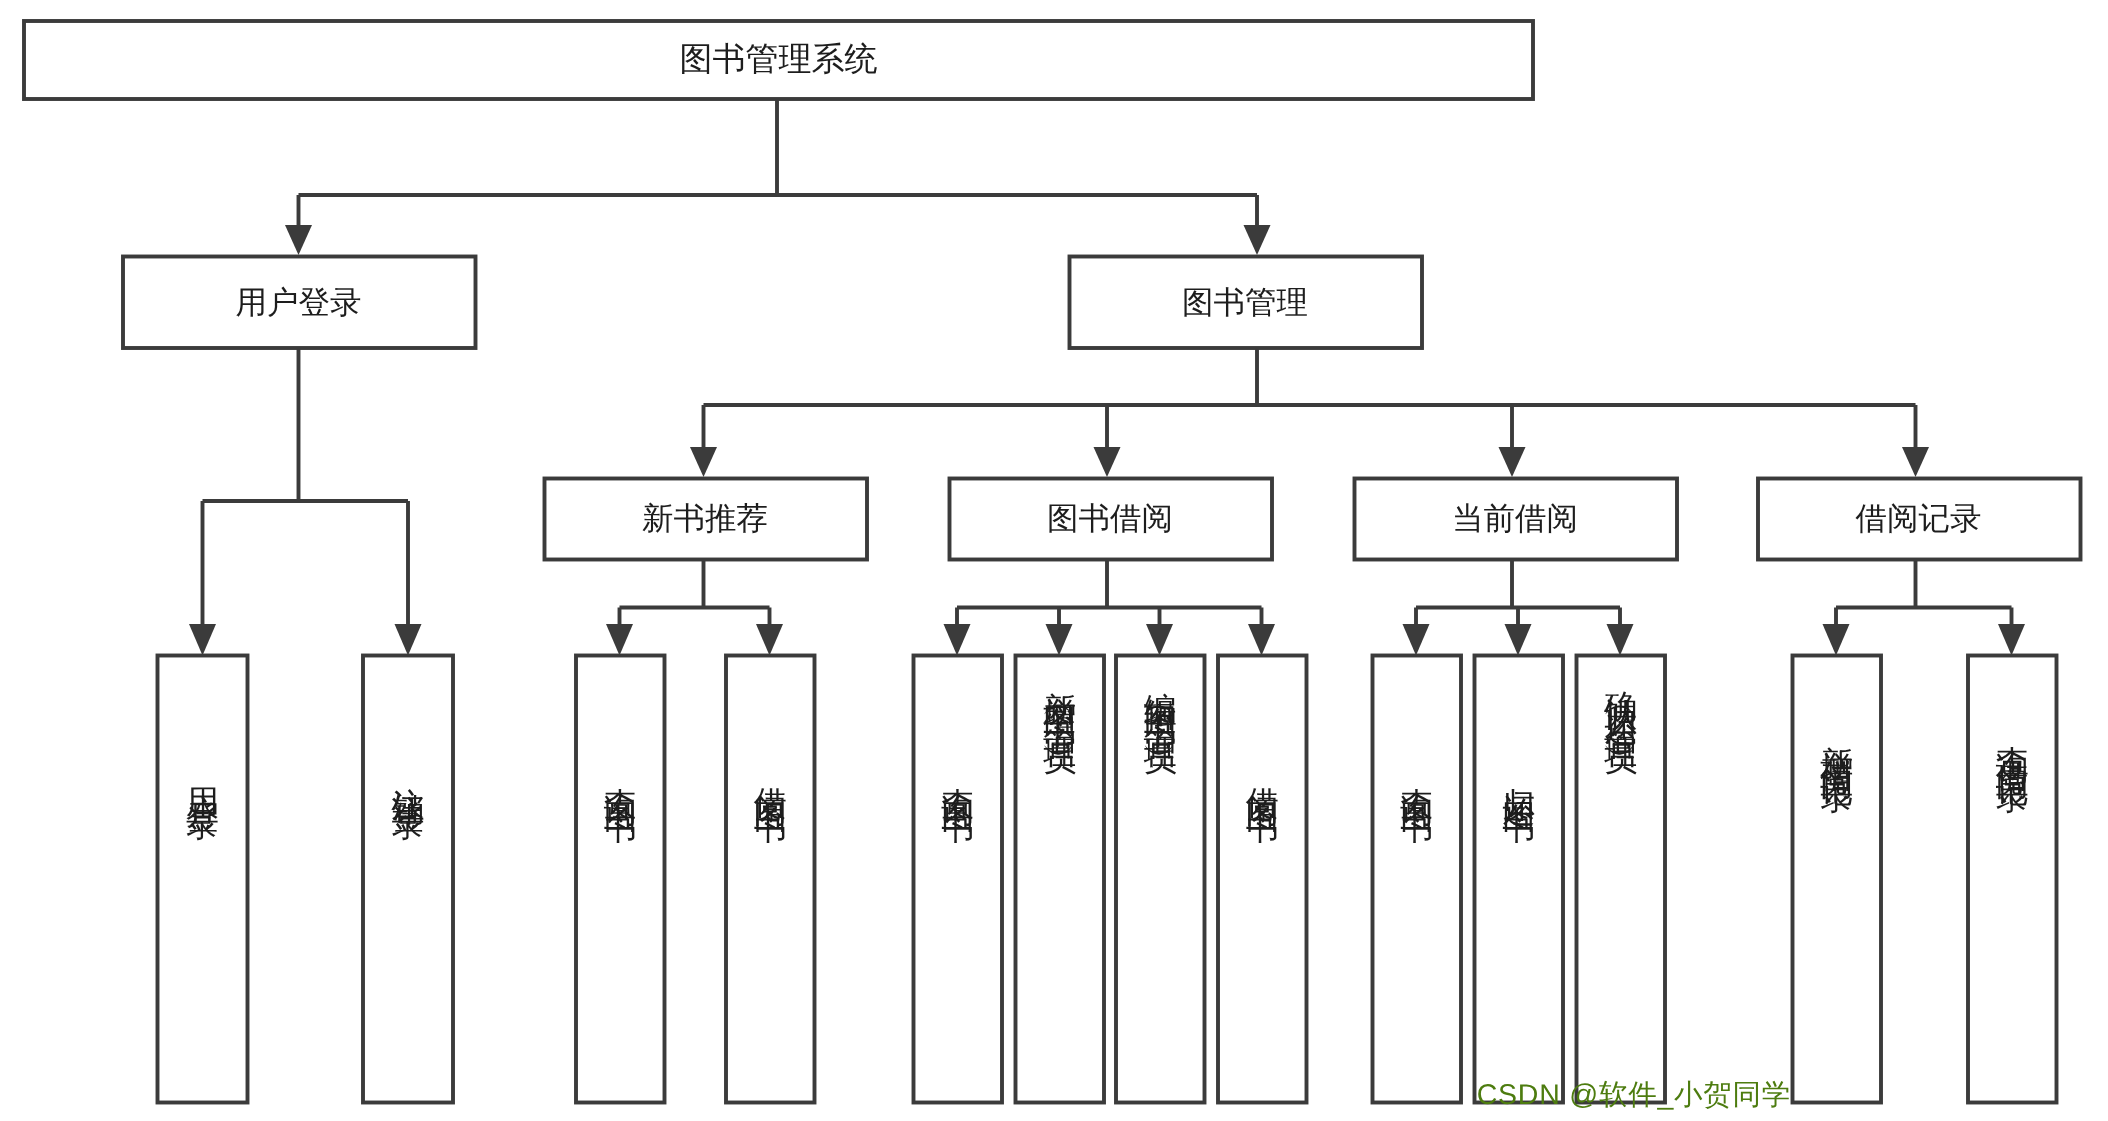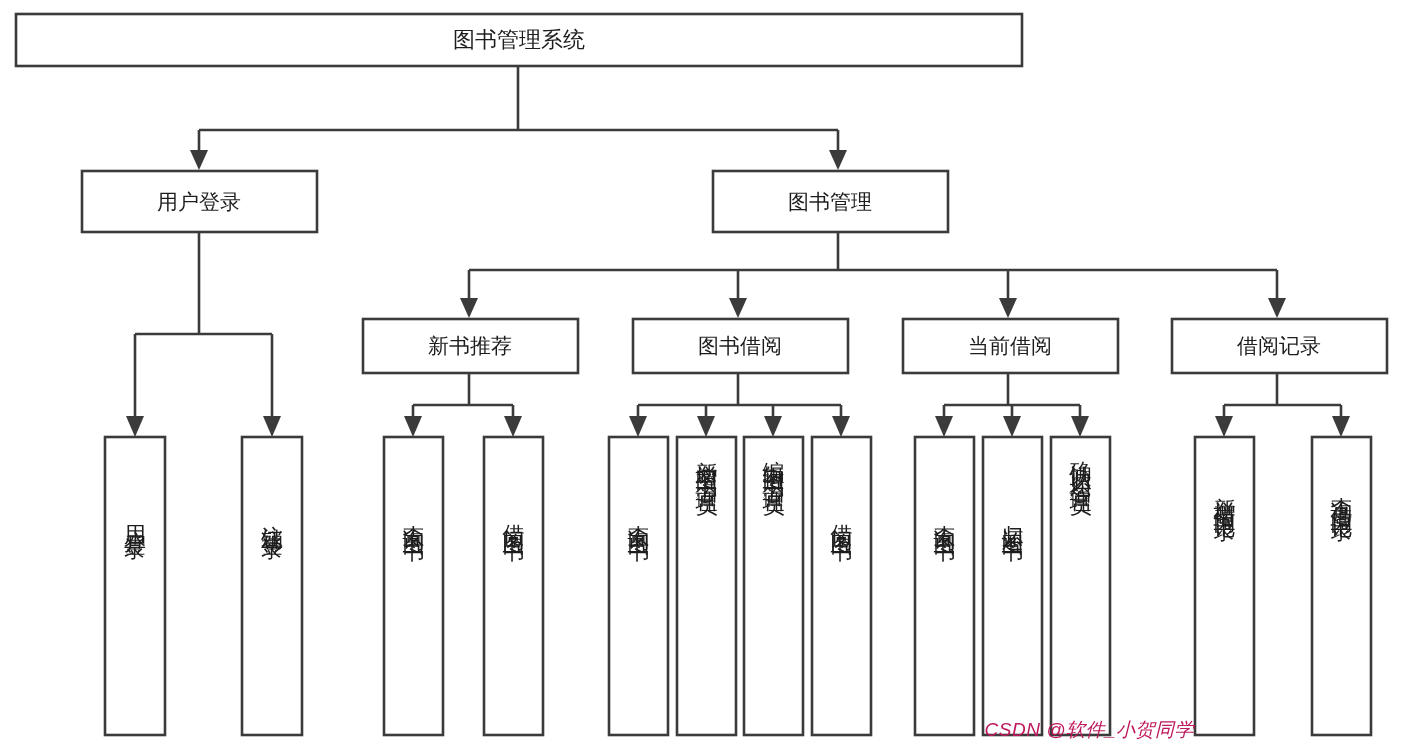--- a/index.html
+++ b/index.html
@@ -67,24 +67,23 @@
     letter-spacing: 5px;
     color: #1d1d1d;
     white-space: nowrap;
   }
   .watermark {
     position: absolute;
     right: 6px;
     bottom: 4px;
     font-family: "Liberation Sans", "DejaVu Sans", sans-serif;
     font-size: 19px;
-    color: #be185d;
+    color: #4d7c0f;
     white-space: nowrap;
     letter-spacing: 0.5px;
-    font-style: italic;
   }
 </style>
 </head>
 <body>
 
 <div id="diagram-root">
 
   <svg class="diagram" viewBox="0 0 1405 747">
 
     <g>

